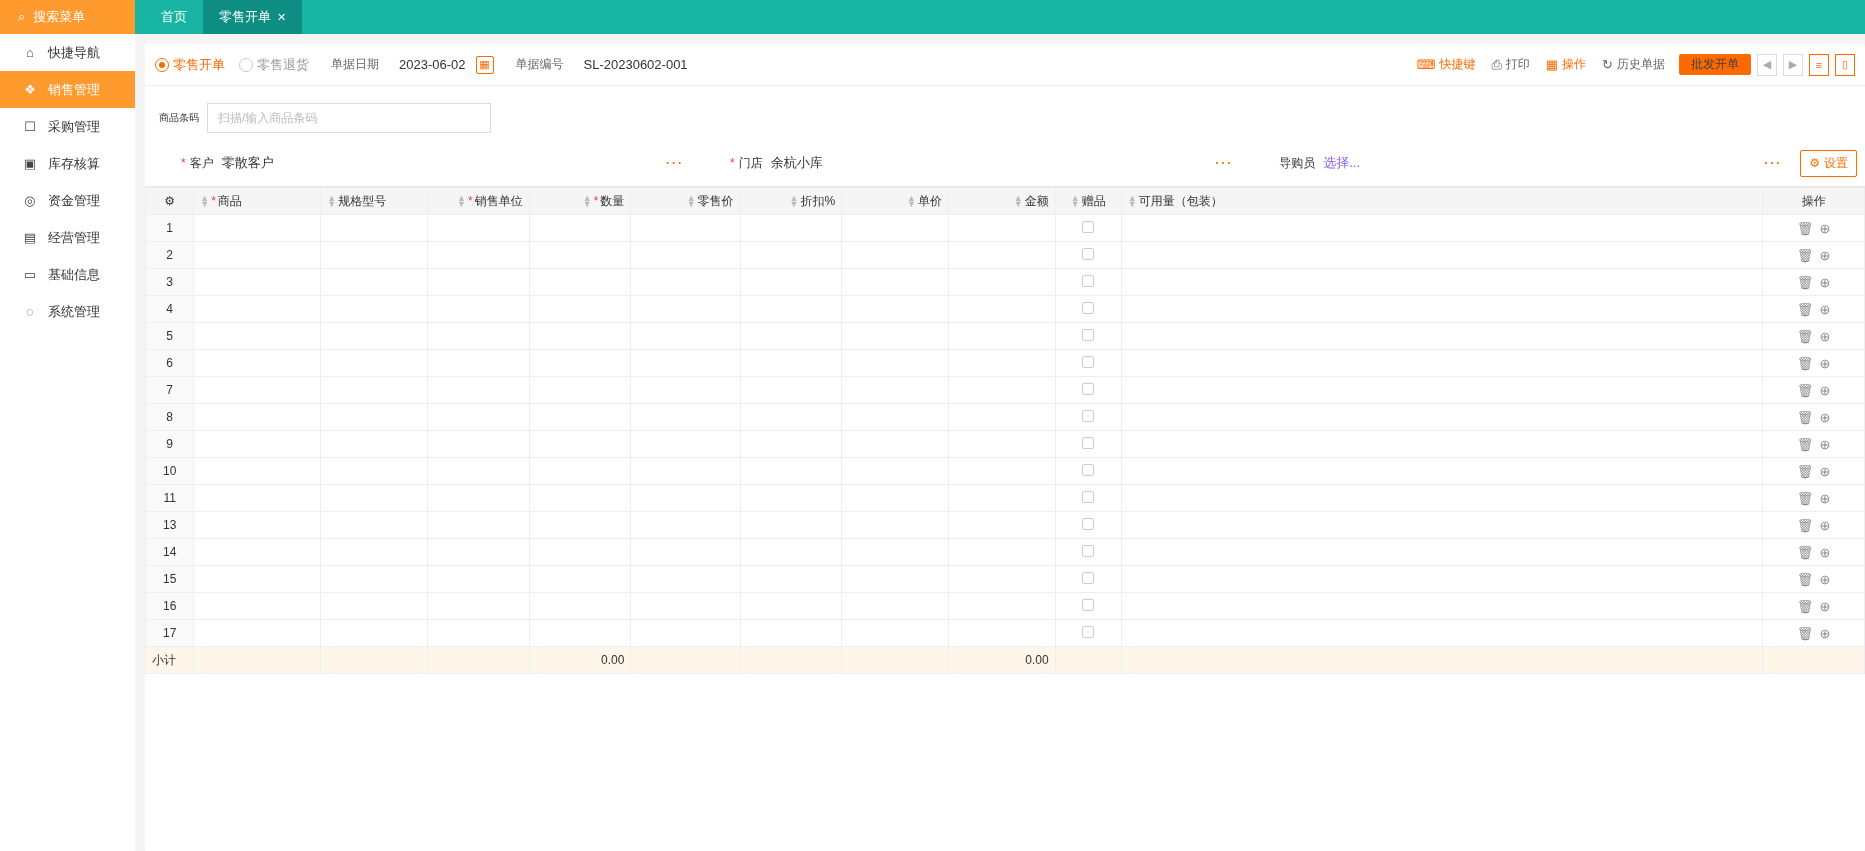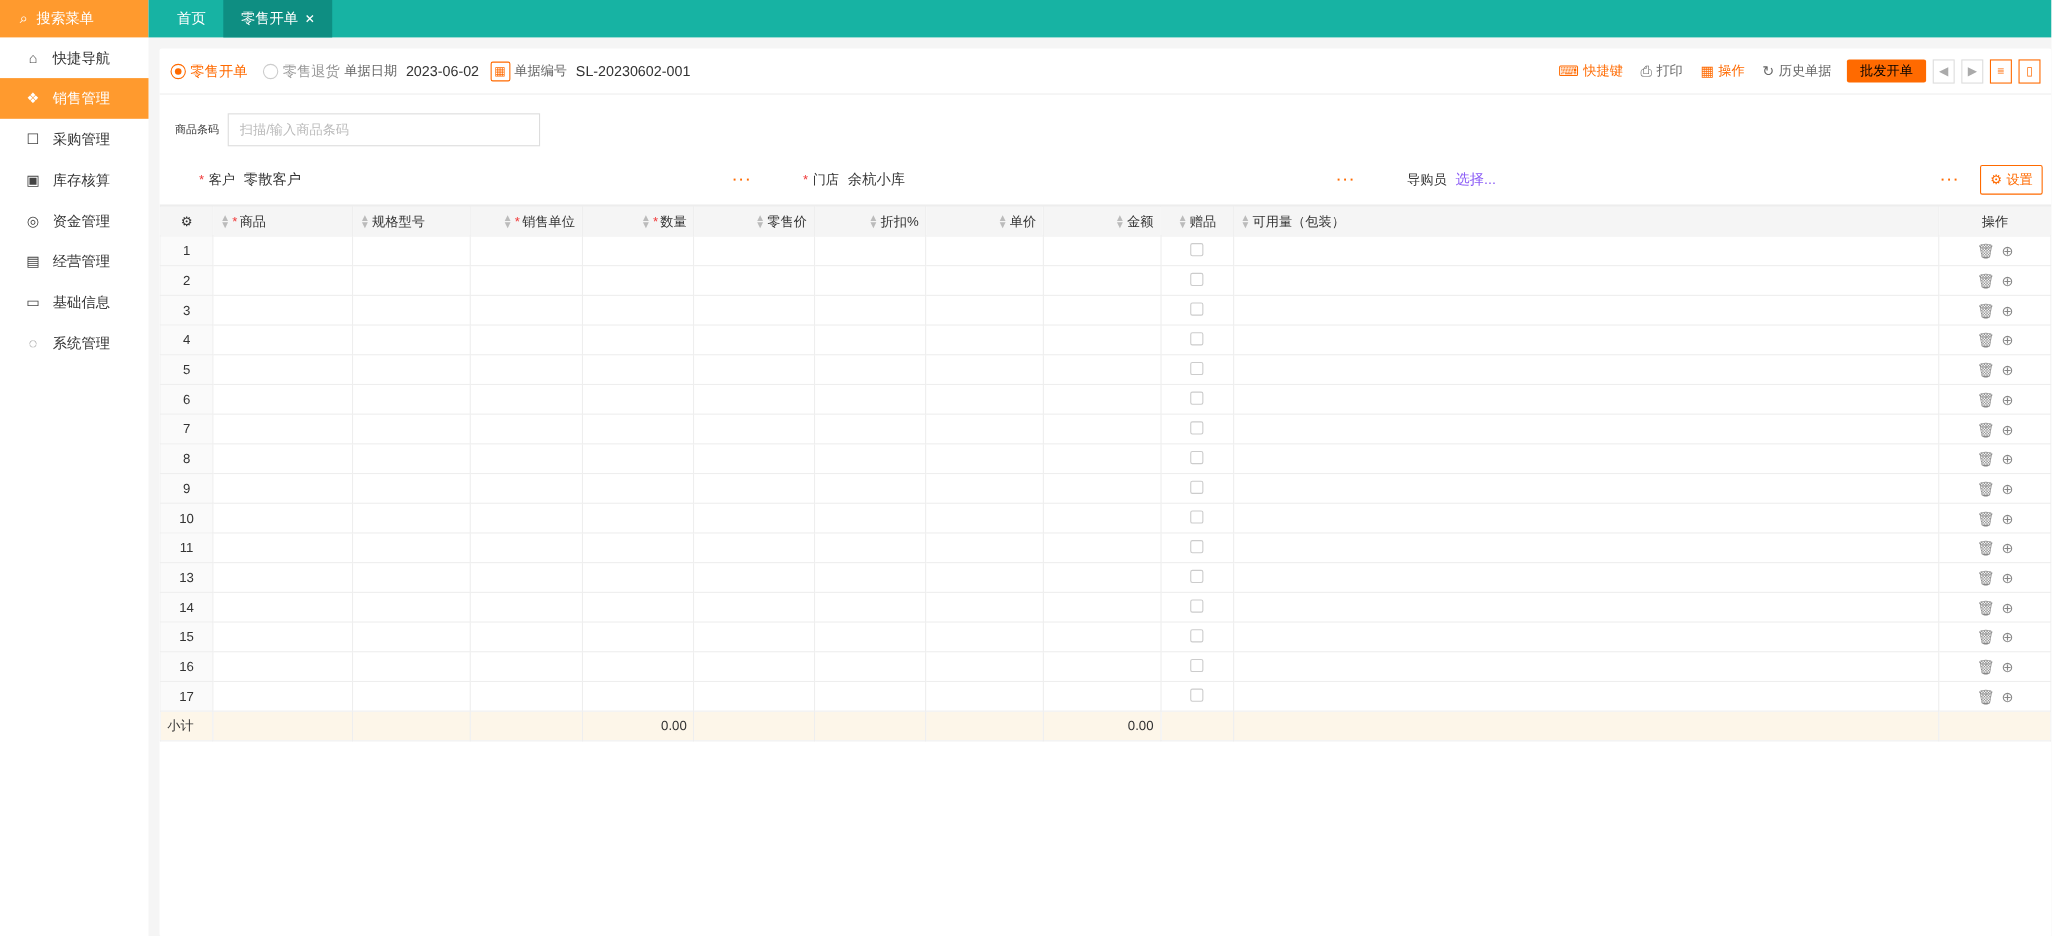--- a/index.html
+++ b/index.html
@@ -27,28 +27,28 @@
 .panel { background: #fff; flex: 1; display: flex; flex-direction: column; min-height: 0; overflow: hidden; border-radius: 2px; }
 
 
 .dochdr { display: flex; align-items: center; height: 42px; padding: 0 10px; border-bottom: 1px solid #eee; }
 .radiogrp { display: flex; align-items: center; gap: 14px; }
 .radio { display: flex; align-items: center; cursor: pointer; color: #999; font-size: 13px; }
 .radio .ring { width: 14px; height: 14px; border-radius: 50%; border: 1px solid #ccc; margin-right: 4px; display: inline-flex; align-items: center; justify-content: center; }
 .radio.sel { color: #ff6a00; }
 .radio.sel .ring { border-color: #ff6a00; }
 .radio.sel .ring::after { content: ""; width: 6px; height: 6px; background: #ff6a00; border-radius: 50%; }
-.hdr-lbl { color: #666; margin-left: 4px; font-size: 12px; }
-.hdr-val { color: #333; margin-left: 8px; font-size: 13px; }
+.hdr-lbl { color: #666; margin-left: 22px; font-size: 12px; }
+.hdr-val { color: #333; margin-left: 20px; font-size: 13px; }
 .hdr-ico { width: 18px; height: 18px; border: 1px solid #ff6a00; color: #ff6a00; border-radius: 2px; display: inline-flex; align-items: center; justify-content: center; margin-left: 10px; cursor: pointer; font-size: 11px; }
 .hdr-spacer { flex: 1; }
 .hdr-act { display: flex; align-items: center; color: #666; margin-left: 16px; cursor: pointer; font-size: 12px; }
 .hdr-act.orange { color: #ff6a00; }
 .hdr-act .ic { margin-right: 4px; font-size: 13px; }
-.btn-primary { background: #ff6a00; color: #000000; padding: 2px 12px; border-radius: 2px; cursor: pointer; margin-left: 14px; font-size: 12px; }
+.btn-primary { background: #ff6a00; color: #404040; padding: 2px 12px; border-radius: 2px; cursor: pointer; margin-left: 14px; font-size: 12px; }
 .nav-btn { width: 20px; height: 22px; border: 1px solid #ddd; display: inline-flex; align-items: center; justify-content: center; margin-left: 6px; color: #aaa; cursor: pointer; font-size: 11px; }
 .nav-btn.or { border-color: #ff6a00; color: #ff6a00; }
 
 
 .barcode-row { display: flex; align-items: center; height: 48px; padding-left: 14px; margin-top: 8px; }
 .barcode-lbl { font-size: 10px; color: #333; margin-right: 8px; }
 .barcode-in { width: 284px; height: 30px; border: 1px solid #ddd; padding: 0 10px; font-size: 12px; }
 .barcode-in::placeholder { color: #bbb; }
 
 

